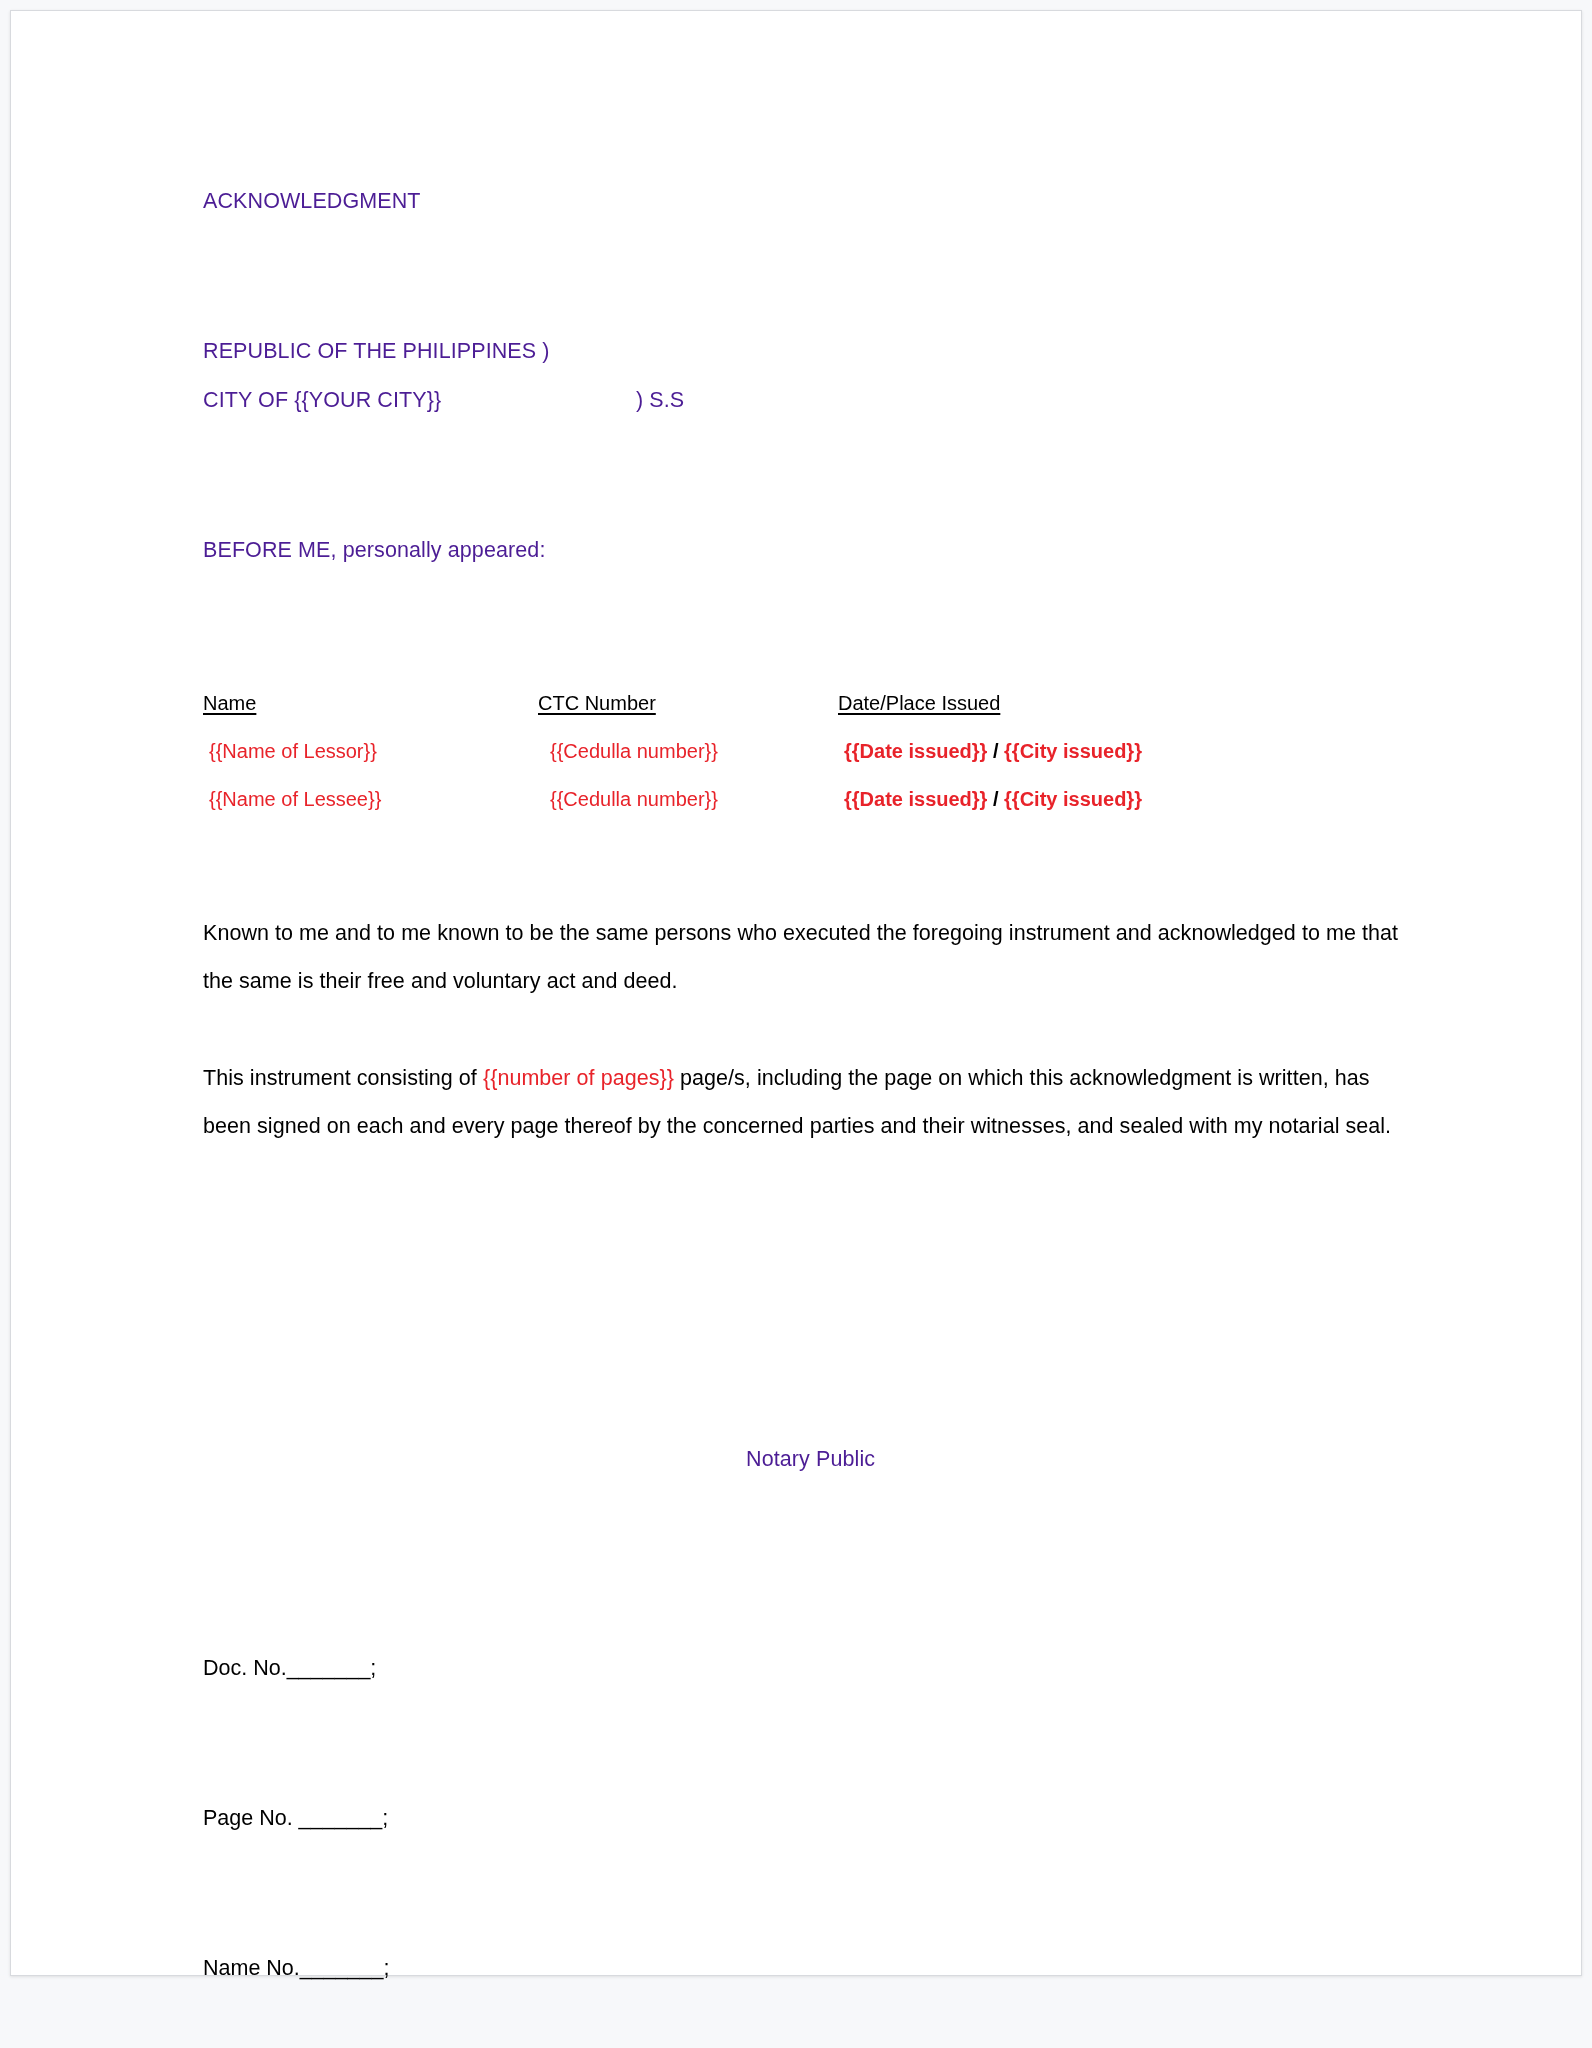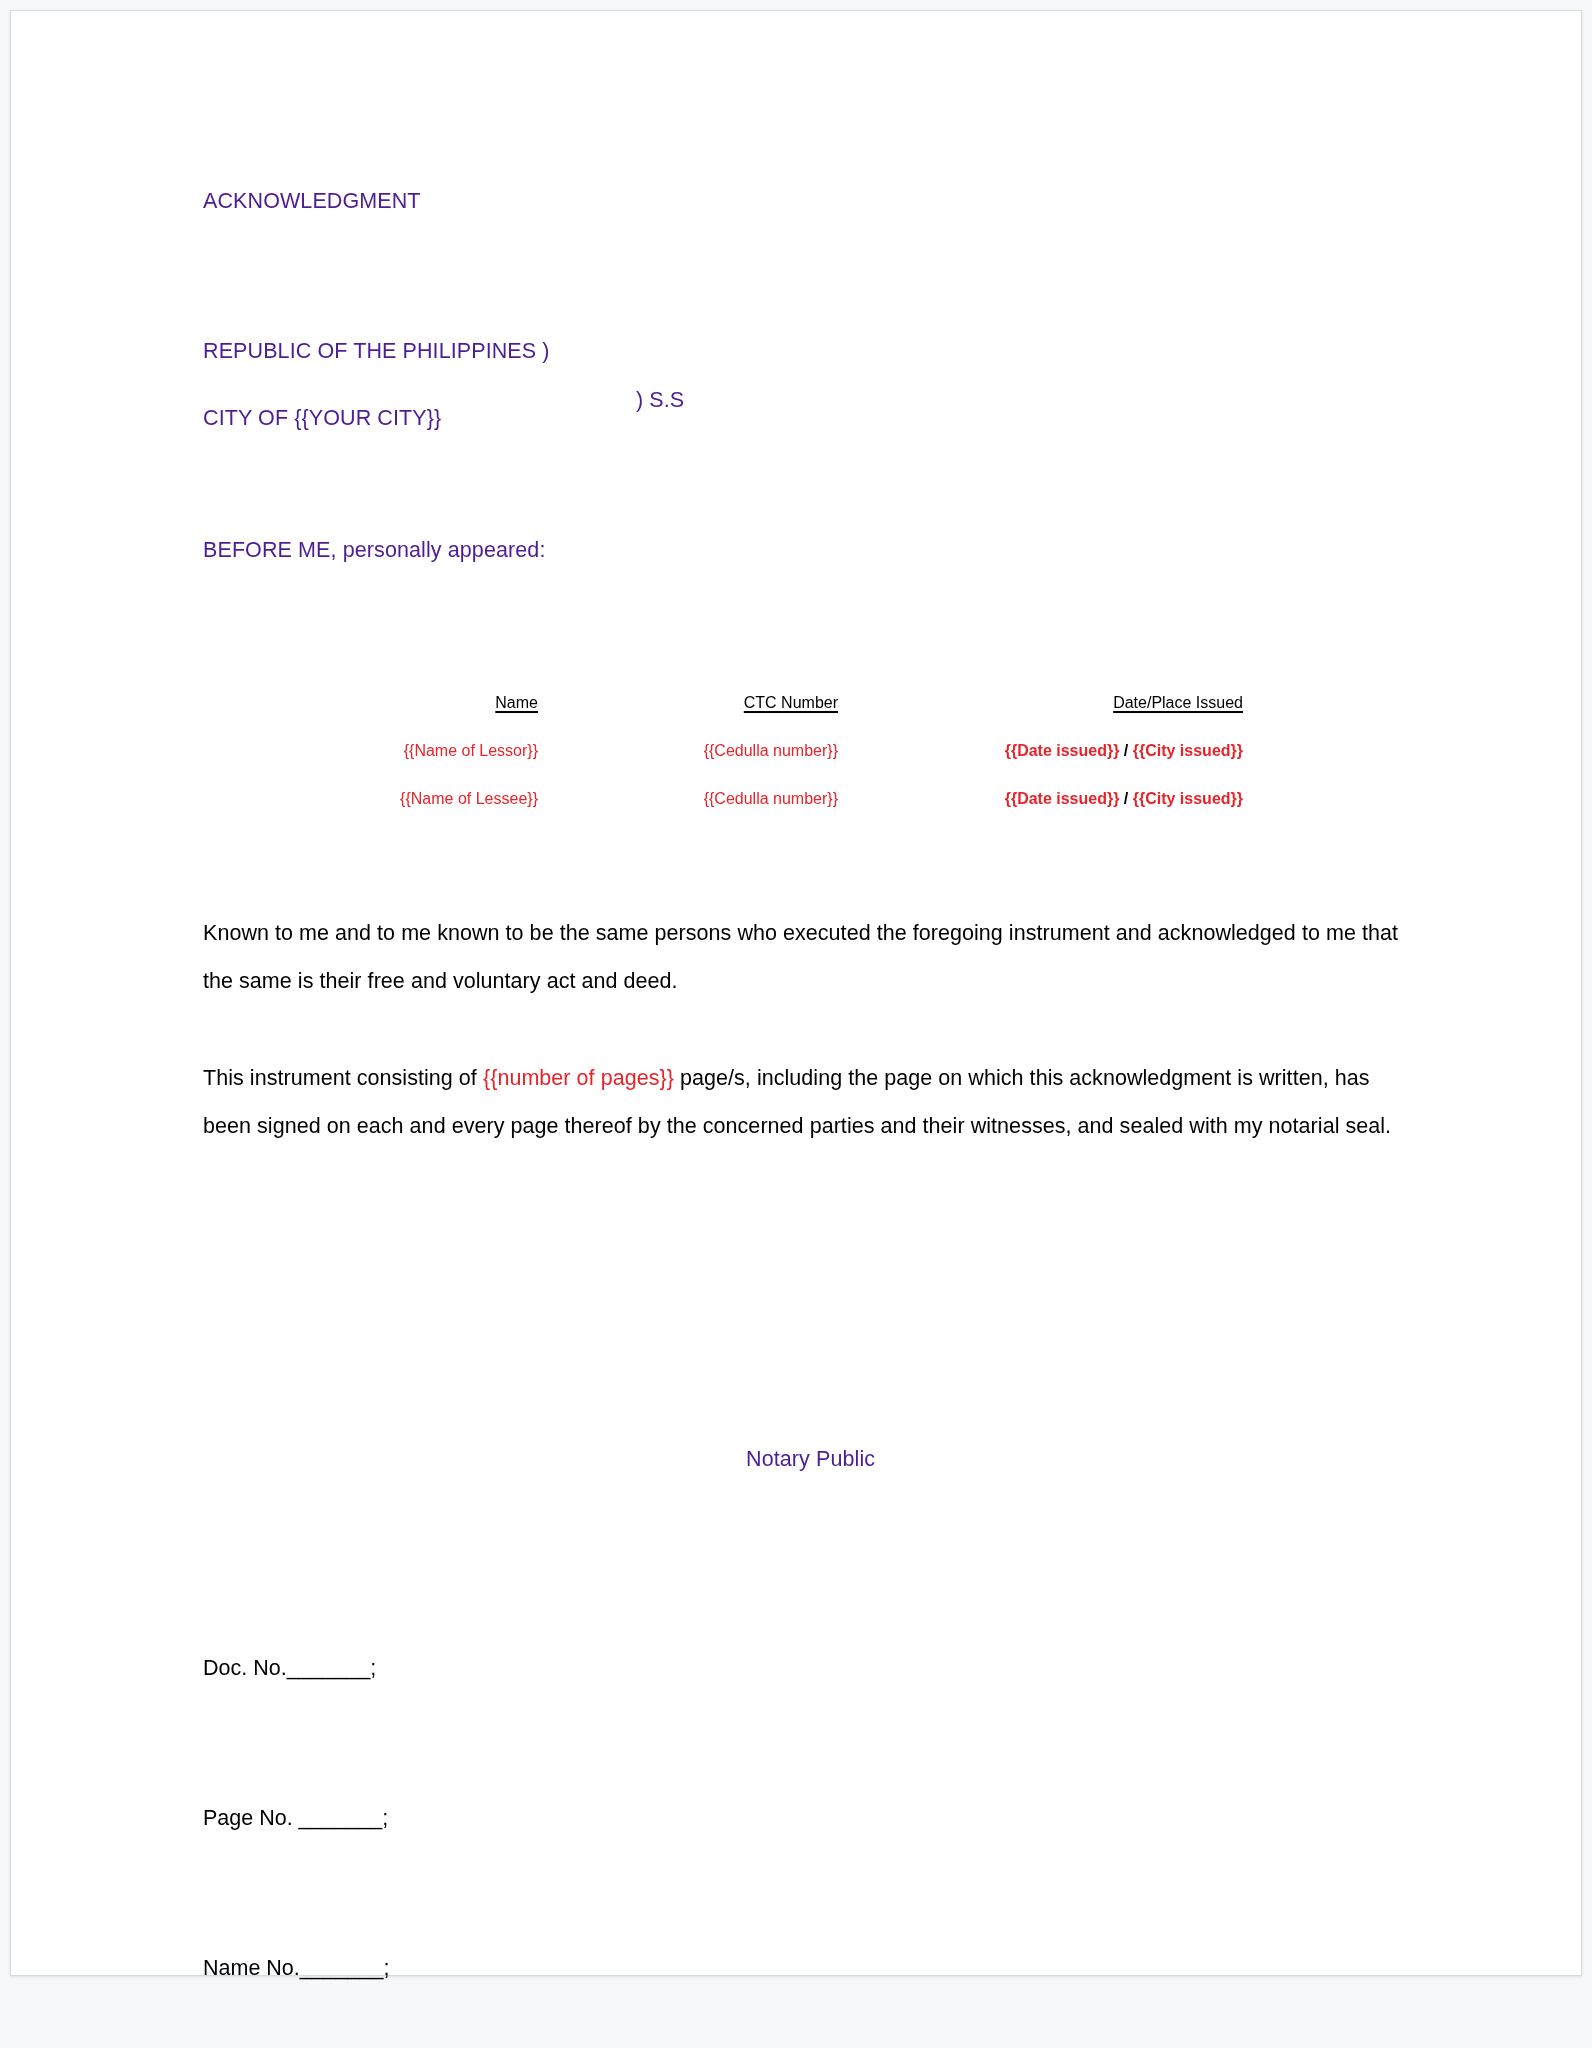--- a/index.html
+++ b/index.html
@@ -61,41 +61,41 @@
   }
 
   
   #title {
     left: 192px;
     top: 180px;
   }
 
   
   #venue-republic { left: 192px; top: 330px; }
-  #venue-city     { left: 192px; top: 379px; margin-top: 18px; }
+  #venue-city     { left: 192px; top: 379px; }
   #venue-ss       { left: 625px; top: 379px; text-align: center; }
 
   
   #before-me { left: 192px; top: 529px; }
 
   
   .appear-table {
     position: absolute;
     left: 192px;
     top: 668px;
     width: 1040px;
     border-collapse: collapse;
   }
   .appear-table th,
   .appear-table td {
     padding: 0;
     margin: 0;
-    font-size: 16px;
+    font-size: 20px;
     font-weight: normal;
-    text-align: right;
+    text-align: left;
     line-height: 48px;
     vertical-align: top;
     white-space: nowrap;
   }
   .appear-table th { color: #000; }
   .appear-table td { color: #e8232a; }
   .appear-table .col-name   { width: 335px; }
   .appear-table .col-ctc    { width: 300px; }
   .appear-table .col-date   { width: 405px; margin-left: 15px; }
   .appear-table td.col-name { padding-left: 6px; }

